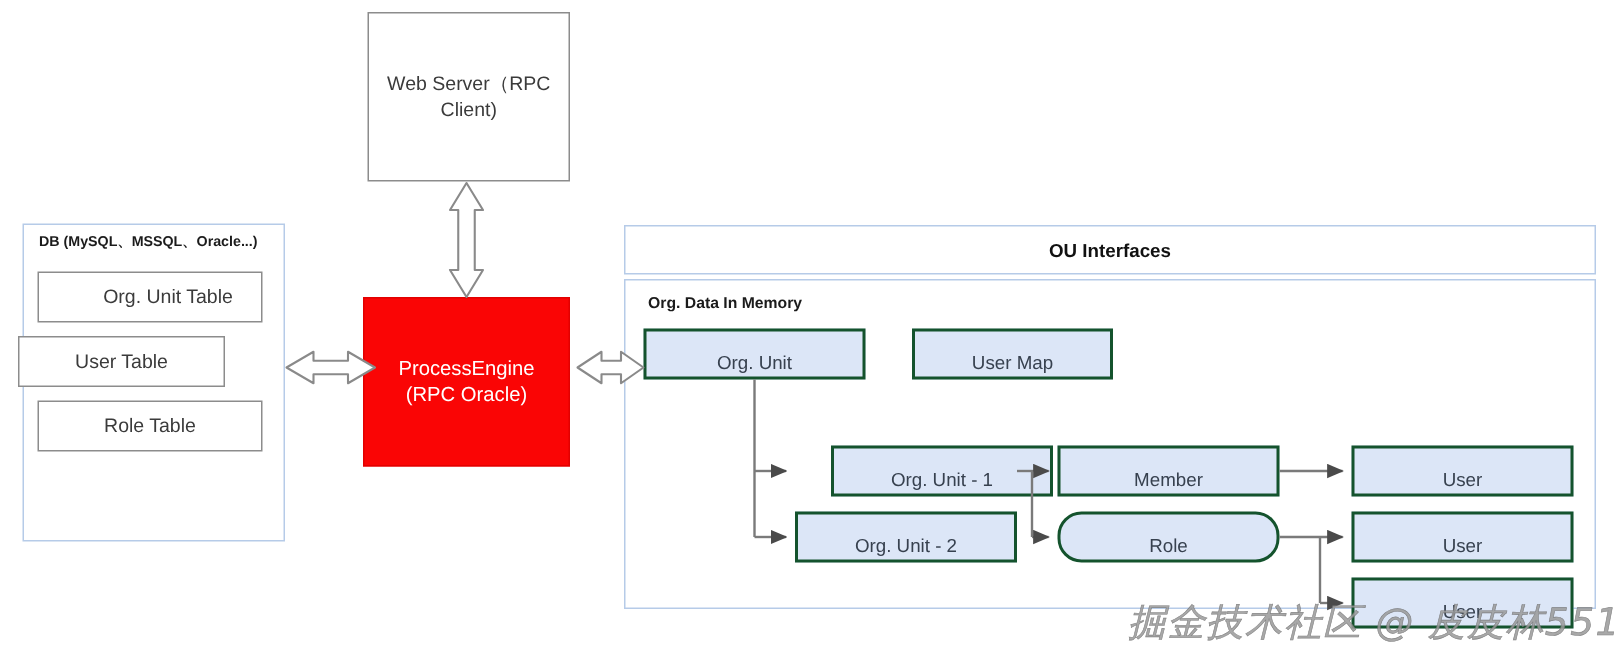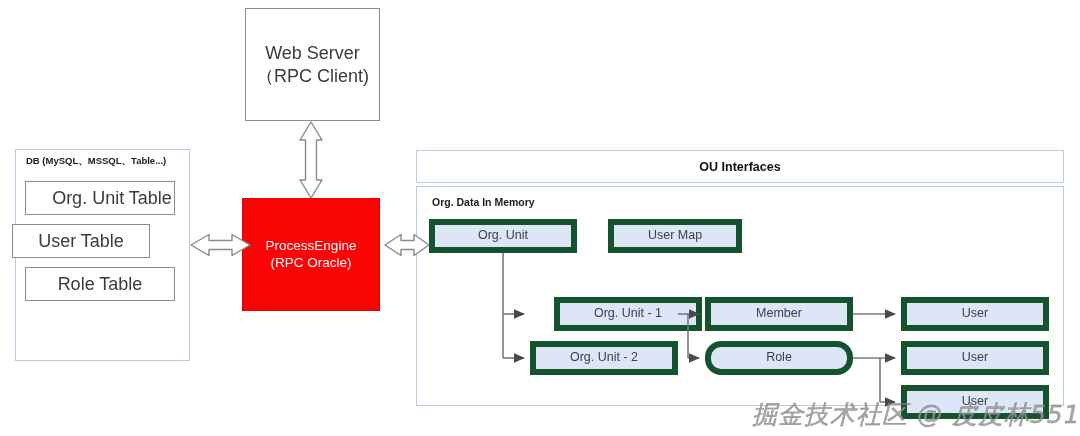--- a/index.html
+++ b/index.html
@@ -27,37 +27,38 @@
     display: flex;
     align-items: center;
     justify-content: center;
     text-align: center;
     line-height: 1.25;
   }
 
   .white-box {
     background: #ffffff;
     border: 1px solid #8c8c8c;
-    font-size: 18px;
+    font-size: 13px;
     color: #3b3b3b;
   }
 
   .red-box {
     background: #fa0505;
     border: 1px solid #e20000;
     color: #ffffff;
     font-size: 13.5px;
     white-space: pre-line;
   }
 
   .blue-box {
     background: #dce6f7;
-    border: 6px solid #14532d;
+    border: 2px solid #14532d;
     font-size: 12.5px;
     color: #37414f;
+    align-items: flex-end;
   }
 
   .container-box {
     position: absolute;
     box-sizing: border-box;
     background: #ffffff;
     border: 1px solid #b6cbe8;
     padding-left: 32px;
   }
 
@@ -112,21 +113,21 @@
 <body>
 
 <div id="canvas">
 
   <div class="box white-box" style="left:245px; top:8px; width:135px; height:113px;">
     <span>Web Server（RPC Client)</span>
   </div>
 
   <div class="container-box" style="left:15px; top:149px; width:175px; height:212px;">
   </div>
-  <div class="db-label" style="left:26px; top:155px;">DB (MySQL、MSSQL、Table...)</div>
+  <div class="db-label" style="left:26px; top:155px;">DB (MySQL、MSSQL、Oracle...)</div>
 
   <div class="box white-box" style="left:25px; top:181px; width:150px; height:34px;padding-left:24px;">
     <span>Org. Unit Table</span>
   </div>
   <div class="box white-box" style="left:12px; top:224px; width:138px; height:34px;">
     <span>User Table</span>
   </div>
   <div class="box white-box" style="left:25px; top:267px; width:150px; height:34px;">
     <span>Role Table</span>
   </div>

